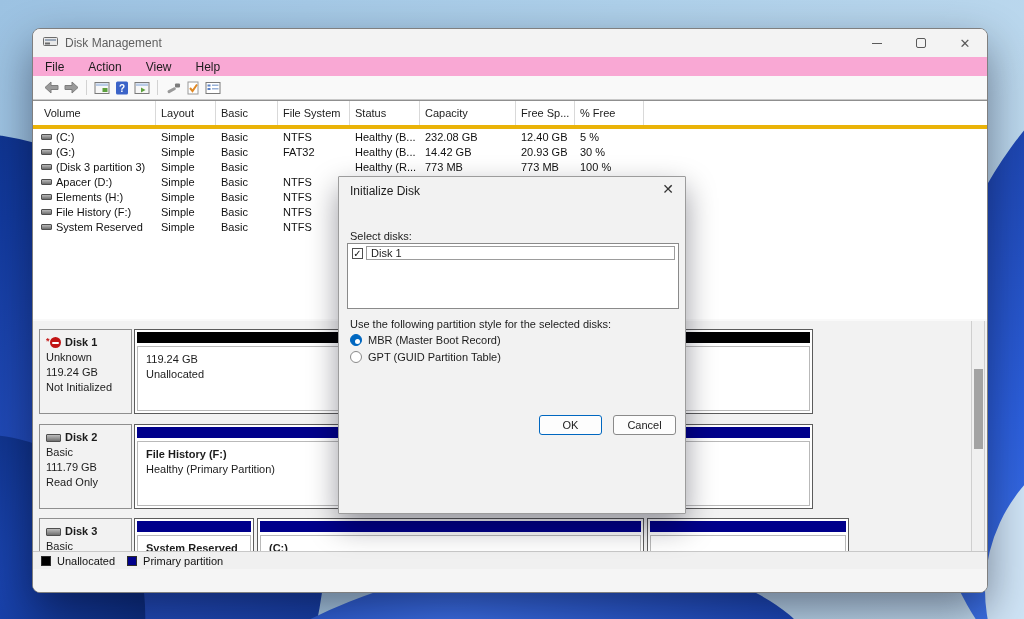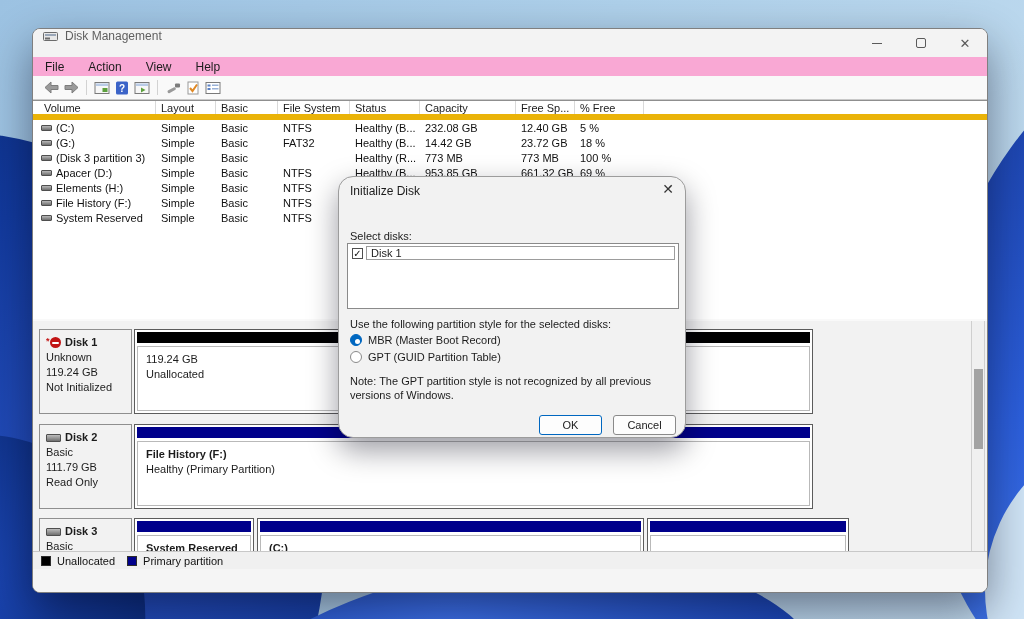--- a/index.html
+++ b/index.html
@@ -10,39 +10,39 @@
   .petal { position:absolute; }
   .petal-left { left:-430px; top:150px; width:760px; height:780px; transform:rotate(38deg); border-radius:45% 55% 40% 60%; background:radial-gradient(circle at 65% 35%, #2a55c9 0%, #123a9e 45%, #0a2a78 80%); }
   .petal-left-dark { left:-220px; top:430px; width:360px; height:420px; transform:rotate(24deg); border-radius:50%; background:radial-gradient(circle at 40% 40%, #1d49ba, #0a2a78 75%); }
   .petal-bottom { left:170px; top:565px; width:660px; height:330px; transform:rotate(-10deg); border-radius:50%; background:radial-gradient(circle at 45% 20%, #3f74ef, #1d49ba 75%); }
   .petal-right { left:930px; top:30px; width:460px; height:680px; transform:rotate(16deg); border-radius:48% 52% 45% 55%; background:linear-gradient(160deg,#16399b 0%, #2c5fdc 55%, #4a80f0 100%); }
   .petal-right-light { left:985px; top:430px; width:320px; height:320px; transform:rotate(25deg); border-radius:50%; background:#cfe4f6; }
 
   
   #win { position:absolute; left:32px; top:28px; width:956px; height:565px; background:#f9f9f9; border:1px solid #7f7f7f; border-radius:8px; box-shadow:0 18px 45px rgba(0,0,20,.45); overflow:hidden; z-index:10; }
 
-  .titlebar { height:28px; display:flex; align-items:flex-start; background:#f3f3f3; padding-left:10px; }
+  .titlebar { height:28px; display:flex; align-items:center; background:#f3f3f3; padding-left:10px; }
   .title-text { font-size:12px; color:#5f5f5f; margin-left:7px; }
   .win-controls { margin-left:auto; display:flex; height:100%; }
   .win-btn { width:44px; display:flex; align-items:center; justify-content:center; color:#5a5a5a; }
   .glyph-min { width:10px; border-top:1px solid #5a5a5a; display:inline-block; }
   .glyph-max { width:10px; height:10px; border:1px solid #5a5a5a; border-radius:2px; display:inline-block; }
   .glyph-close { font-size:13px; line-height:13px; }
 
   .menubar { height:19px; display:flex; align-items:center; background:#f9a8d4; padding-left:12px; font-size:12px; color:#1c1c1c; }
   .menu-item { margin-right:24px; }
 
   .toolbar { height:24px; display:flex; align-items:center; background:#f9f9f9; padding-left:8px; border-bottom:1px solid #c9c9c9; }
   .tbtn { width:20px; height:20px; display:flex; align-items:center; justify-content:center; }
   .tsep { width:1px; height:15px; background:#d2d2d2; margin:0 5px; }
 
   
   .listview { position:absolute; left:0; top:71px; width:956px; height:219px; background:#fff; border-top:1px solid #8f8f8f; }
   .lgrid { display:grid; grid-template-columns:117px 60px 62px 72px 70px 96px 59px 69px 1fr; padding-left:6px; }
-  .lheader { height:19px; font-size:11px; color:#1c1c1c; border-bottom:6px solid #eab308; }
+  .lheader { height:28px; font-size:11px; color:#1c1c1c; border-bottom:4px solid #eab308; }
   .hcell { border-right:1px solid #d9d9d9; padding-left:5px; display:flex; align-items:center; white-space:nowrap; overflow:hidden; }
   .hcell.filler { border-right:none; }
   .vrow { height:15px; font-size:11px; color:#111; align-items:center; }
   .vcell { padding-left:5px; white-space:nowrap; overflow:hidden; }
   .vcell.first { display:flex; align-items:center; gap:4px; padding-left:2px; }
   .vol-icon { width:11px; height:6px; flex:0 0 11px; background:linear-gradient(#b8b8b8,#6f6f6f); border:1px solid #4f4f4f; border-radius:1px; }
 
   
   .diskarea { position:absolute; left:0; top:292px; width:956px; height:230px; background:#f2f2f2; overflow:hidden; }
   .drow { position:absolute; left:6px; }
@@ -61,21 +61,21 @@
 
   .vscroll { position:absolute; right:2px; top:292px; width:14px; height:230px; background:#f0f0f0; border-left:1px solid #cfcfcf; border-right:1px solid #cfcfcf; }
   .vthumb { position:absolute; left:2px; top:48px; width:9px; height:80px; background:#a3a3a3; }
 
   .legend { position:absolute; left:0; top:522px; width:956px; height:18px; background:#f0f0f0; border-top:1px solid #c8c8c8; display:flex; align-items:center; padding-left:8px; font-size:11px; color:#111; }
   .legend-item { display:flex; align-items:center; margin-right:12px; }
   .lswatch { width:10px; height:10px; border:1px solid #2c2c2c; margin-right:6px; }
   .bottomstrip { position:absolute; left:0; top:540px; width:956px; height:25px; background:#f5f5f5; }
 
   
-  #dlg { position:absolute; left:338px; top:176px; width:348px; height:262px; background:#f2f2f2; border:1px solid #9c9c9c; border-radius:15px; box-shadow:0 12px 30px rgba(0,0,20,.4); z-index:50; font-size:11px; color:#1c1c1c; }
+  #dlg { position:absolute; left:338px; top:176px; width:348px; height:338px; background:#f2f2f2; border:1px solid #9c9c9c; border-radius:1px; box-shadow:0 12px 30px rgba(0,0,20,.4); z-index:50; font-size:11px; color:#1c1c1c; }
   .dlg-title { position:absolute; left:11px; top:7px; font-size:12px; }
   .dlg-close { position:absolute; right:11px; top:4px; font-size:14px; color:#333; }
   .dlg-msg { position:absolute; left:11px; top:35px; }
   .dlg-select { position:absolute; left:11px; top:53px; }
   .listbox { position:absolute; left:8px; top:66px; width:332px; height:66px; background:#fff; border:1px solid #8a8a8a; }
   .lb-row { display:flex; align-items:center; height:16px; margin-top:1px; }
   .lb-check { width:11px; height:11px; border:1px solid #4f4f4f; background:#fff; margin:0 3px 0 4px; font-size:10px; line-height:10px; text-align:center; color:#111; }
   .lb-label { flex:1; margin-right:3px; border:1px solid #9c9c9c; height:14px; line-height:13px; padding-left:4px; }
   .dlg-part { position:absolute; left:11px; top:141px; }
   .radio-row { position:absolute; left:11px; display:flex; align-items:center; gap:6px; }
@@ -215,22 +215,22 @@
         <div class="lgrid vrow">
           <span class="vcell first">
             <span class="vol-icon"></span>
             <span>(G:)</span>
           </span>
           <span class="vcell">Simple</span>
           <span class="vcell">Basic</span>
           <span class="vcell">FAT32</span>
           <span class="vcell">Healthy (B...</span>
           <span class="vcell">14.42 GB</span>
-          <span class="vcell">23.72 GB</span>
-          <span class="vcell">18 %</span>
+          <span class="vcell">20.93 GB</span>
+          <span class="vcell">30 %</span>
           <span class="vcell"></span>
         </div>
         <div class="lgrid vrow">
           <span class="vcell first">
             <span class="vol-icon"></span>
             <span>(Disk 3 partition 3)</span>
           </span>
           <span class="vcell">Simple</span>
           <span class="vcell">Basic</span>
           <span class="vcell"></span>
@@ -404,16 +404,15 @@
   <div id="radios">
       <div class="radio-row" style="top: 157px;">
         <span class="radio sel"></span>
         <span>MBR (Master Boot Record)</span>
       </div>
       <div class="radio-row" style="top: 174px;">
         <span class="radio"></span>
         <span>GPT (GUID Partition Table)</span>
       </div>
     </div>
-  <div class="dlg-note">Note: The GPT partition style is not recognized by all previous versions of Windows.</div>
   <div class="btn ok">OK</div>
   <div class="btn cancel">Cancel</div>
 </div>
 
 </body></html>

